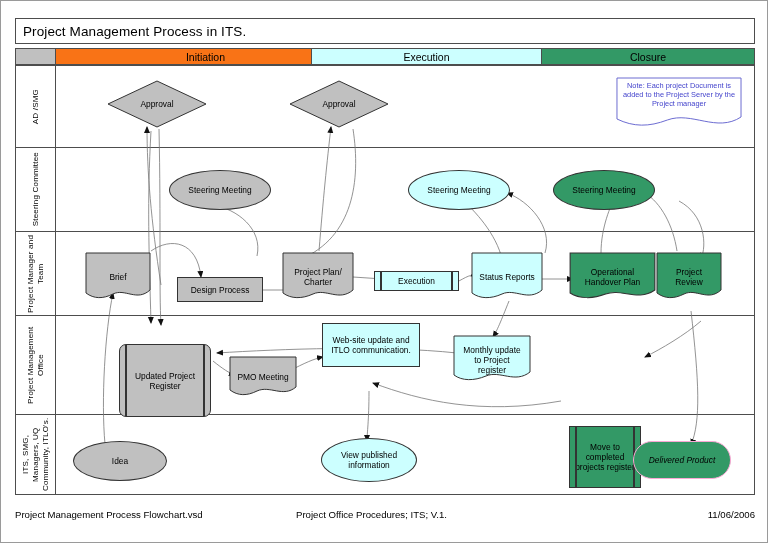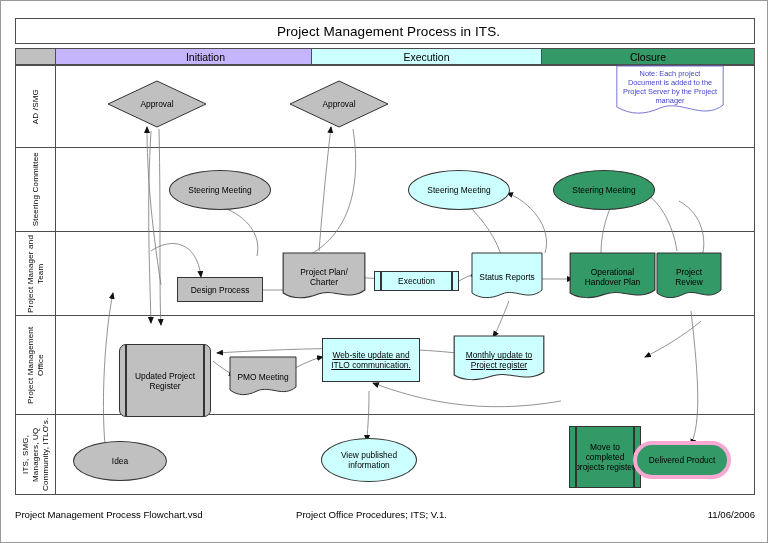--- a/index.html
+++ b/index.html
@@ -6,28 +6,28 @@
   body{width:768px;height:543px;overflow:hidden;
        font-family:"Liberation Sans","DejaVu Sans",sans-serif;color:#000;}
 
   #page{position:relative;width:768px;height:543px;background:#fff;
         border:1px solid #9a9a9a;box-sizing:border-box;}
 
   
   .title-box{position:absolute;left:14px;top:17px;width:740px;height:26px;
              border:1px solid #4d4d4d;background:#fff;box-sizing:border-box;
              display:flex;align-items:center;padding-left:7px;
-             font-size:13.5px;letter-spacing:.1px;justify-content:center;}
+             font-size:13.5px;letter-spacing:.1px;}
 
   
   .band{position:absolute;top:47px;height:17px;box-sizing:border-box;
         border:1px solid #4d4d4d;display:flex;align-items:center;
         justify-content:center;font-size:10.5px;}
   .band.b0{left:14px;width:40px;background:#c0c0c0;border-right:none;}
-  .band.b1{left:54px;width:300px;background:#c4b5fd;border-right:none;}
+  .band.b1{left:54px;width:300px;background:#f97316;border-right:none;}
   .band.b2{left:310px;width:230px;background:#ccffff;border-right:none;}
   .band.b3{left:540px;width:214px;background:#339966;}
 
   
   .lane{position:absolute;left:14px;width:740px;box-sizing:border-box;
         border-left:1px solid #4d4d4d;border-right:1px solid #4d4d4d;
         border-bottom:1px solid #4d4d4d;background:#fff;}
   .lane.first{border-top:1px solid #4d4d4d;}
   .lane-label{position:absolute;left:0;top:0;width:40px;height:100%;
               border-right:1px solid #4d4d4d;box-sizing:border-box;
@@ -56,21 +56,21 @@
   .rect{border:1px solid #333;}
   
   .predef{border:1px solid #333;position:relative;}
   .predef::before,.predef::after{content:"";position:absolute;top:0;bottom:0;
         width:0;border-left:1px solid #333;border-right:1px solid #333;}
   .predef::before{left:5px;}
   .predef::after{right:5px;}
   
   .ellipse{border:1px solid #333;border-radius:50%;}
   
-  .stadium{border:4px solid #f9a8d4;border-radius:999px;}
+  .stadium{border:1px solid #f9a8d4;border-radius:999px;font-style:italic;}
   
   .diamond{background:transparent;border:none;}
   .diamond .dshape{position:absolute;left:0;top:0;width:100%;height:100%;}
   .diamond .dlabel{position:relative;z-index:2;width:100%;}
   
   .doc{background:transparent;border:none;}
   .doc svg{position:absolute;left:0;top:0;width:100%;height:100%;}
   .doc .dlabel{position:relative;z-index:2;width:100%;padding:0 6px;
                box-sizing:border-box;}
 
@@ -217,45 +217,51 @@
       <div class="dlabel">Approval</div>
     </div>
 
     <div class="node diamond" style="left:288px;top:79px;width:100px;height:48px;">
       <svg class="dshape" viewBox="0 0 100 48" preserveAspectRatio="none">
         <polygon points="50,1 99,24 50,47 1,24" fill="#c0c0c0" stroke="#333" stroke-width="1"></polygon>
       </svg>
       <div class="dlabel">Approval</div>
     </div>
 
-    <div class="note" style="left:615px;top:64px;width:108px;height:53px;">
+    <div class="note" style="left:615px;top:76px;width:126px;height:53px;">
       <svg viewBox="0 0 130 53" preserveAspectRatio="none">
         <path d="M1,1 H129 V40 C104,56 78,34 53,43 C34,50 18,50 1,42 Z" fill="#ffffff" stroke="#6a6ad0" stroke-width="1"></path>
       </svg>
       <div class="ntext">Note: Each project Document is added to the Project Server by the Project manager</div>
     </div>
 
     <div class="node ellipse fill-gray" style="left:168px;top:169px;width:102px;height:40px;">
       <span>Steering Meeting</span>
     </div>
 
     <div class="node ellipse fill-cyan" style="left:407px;top:169px;width:102px;height:40px;">
       <span>Steering Meeting</span>
     </div>
 
     <div class="node ellipse fill-green" style="left:552px;top:169px;width:102px;height:40px;">
       <span>Steering Meeting</span>
     </div>
 
+    <div class="node doc" style="left:84px;top:251px;width:66px;height:50px;">
+      <svg viewBox="0 0 66 50" preserveAspectRatio="none">
+        <path d="M1,1 H65 V38 C52,50 40,36 28,42 C18,47 9,47 1,41 Z" fill="#c0c0c0" stroke="#333" stroke-width="1"></path>
+      </svg>
+      <div class="dlabel">Brief</div>
+    </div>
 
     <div class="node rect fill-gray" style="left:176px;top:276px;width:86px;height:25px;">
       <span>Design Process</span>
     </div>
 
-    <div class="node doc" style="left:281px;top:251px;width:84px;height:50px;">
+    <div class="node doc" style="left:281px;top:251px;width:72px;height:50px;">
       <svg viewBox="0 0 72 50" preserveAspectRatio="none">
         <path d="M1,1 H71 V38 C57,50 44,36 31,42 C20,47 9,47 1,41 Z" fill="#c0c0c0" stroke="#333" stroke-width="1"></path>
       </svg>
       <div class="dlabel">Project Plan/ Charter</div>
     </div>
 
     <div class="node predef fill-cyan" style="left:373px;top:270px;width:85px;height:20px;">
       <span>Execution</span>
     </div>
 
@@ -284,25 +290,25 @@
       <span>Updated Project Register</span>
     </div>
 
     <div class="node doc" style="left:228px;top:355px;width:68px;height:42px;">
       <svg viewBox="0 0 68 42" preserveAspectRatio="none">
         <path d="M1,1 H67 V31 C54,42 41,29 28,35 C18,40 9,40 1,34 Z" fill="#c0c0c0" stroke="#333" stroke-width="1"></path>
       </svg>
       <div class="dlabel">PMO Meeting</div>
     </div>
 
-    <div class="node rect fill-cyan" style="left:321px;top:337px;width:98px;height:44px;text-decoration:underline;">
+    <div class="node rect fill-cyan" style="left:321px;top:322px;width:98px;height:44px;">
       <span>Web-site update and ITLO communication.</span>
     </div>
 
-    <div class="node doc" style="left:452px;top:334px;width:92px;height:49px;text-decoration:underline;">
+    <div class="node doc" style="left:452px;top:334px;width:78px;height:49px;">
       <svg viewBox="0 0 78 49" preserveAspectRatio="none">
         <path d="M1,1 H77 V37 C62,49 47,35 33,41 C21,46 9,46 1,40 Z" fill="#ccffff" stroke="#333" stroke-width="1"></path>
       </svg>
       <div class="dlabel">Monthly update to Project register</div>
     </div>
 
     <div class="node predef fill-green" style="left:568px;top:332px;width:72px;height:62px;">
       <span>Move to completed projects register</span>
     </div>
 

